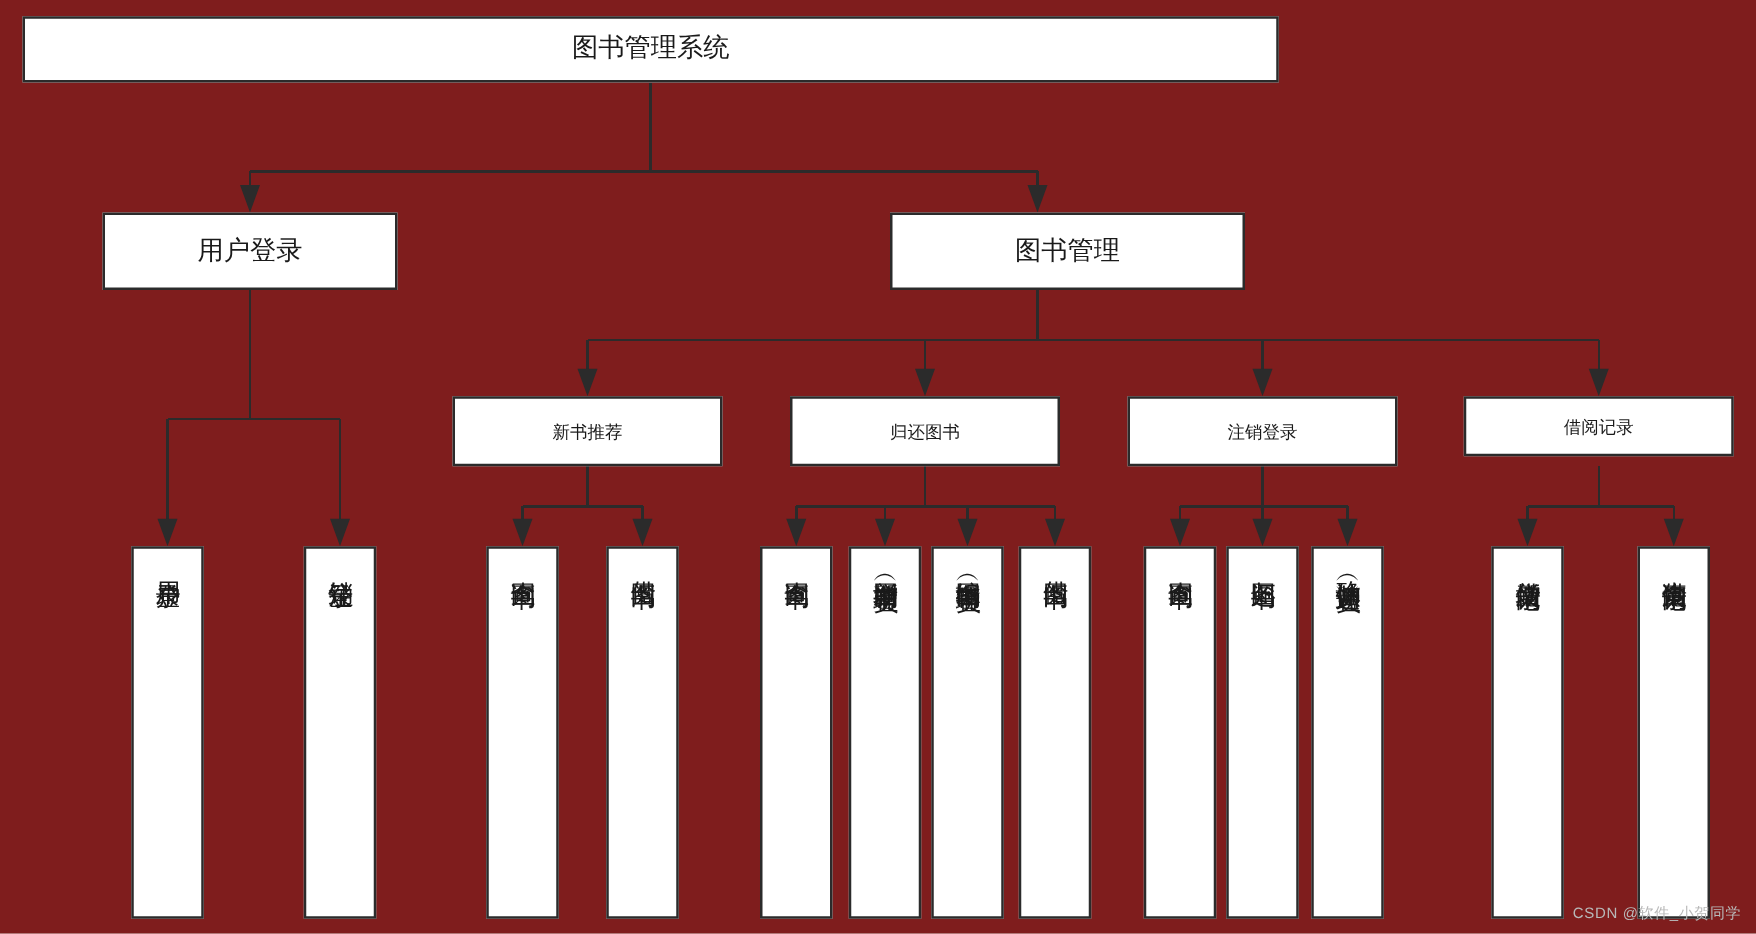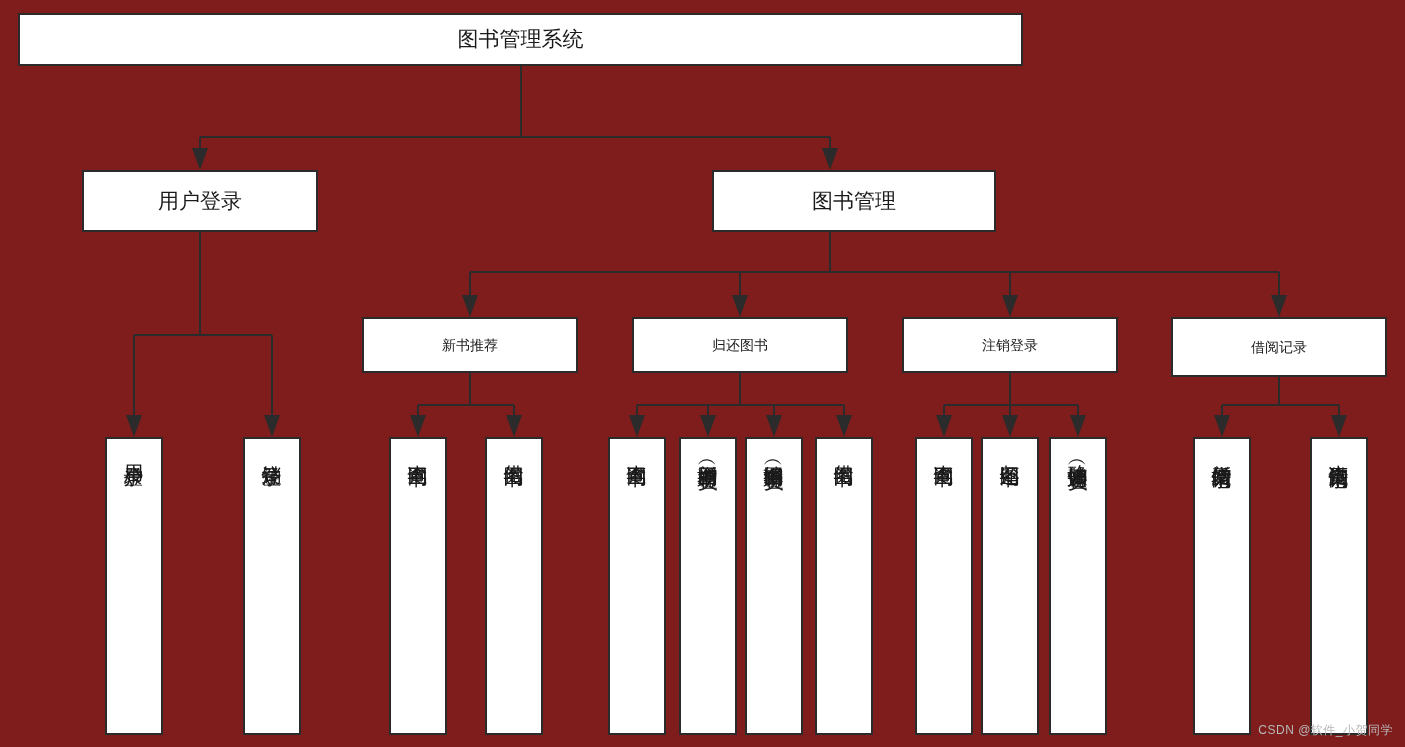--- a/index.html
+++ b/index.html
@@ -141,21 +141,21 @@
       </div>
       <div class="node level2" style="left: 362px; top: 317px; width: 216px; height: 56px; border-color: rgb(43, 43, 43); background: rgb(255, 255, 255); color: rgb(26, 26, 26);">
         <span class="node-label">新书推荐</span>
       </div>
       <div class="node level2" style="left: 632px; top: 317px; width: 216px; height: 56px; border-color: rgb(43, 43, 43); background: rgb(255, 255, 255); color: rgb(26, 26, 26);">
         <span class="node-label">归还图书</span>
       </div>
       <div class="node level2" style="left: 902px; top: 317px; width: 216px; height: 56px; border-color: rgb(43, 43, 43); background: rgb(255, 255, 255); color: rgb(26, 26, 26);">
         <span class="node-label">注销登录</span>
       </div>
-      <div class="node level2" style="left: 1171px; top: 317px; width: 216px; height: 60px; border-color: rgb(43, 43, 43); background: rgb(255, 255, 255); color: rgb(26, 26, 26);">
+      <div class="node level2" style="left: 1171px; top: 317px; width: 216px; height: 48px; border-color: rgb(43, 43, 43); background: rgb(255, 255, 255); color: rgb(26, 26, 26);">
         <span class="node-label">借阅记录</span>
       </div>
       <div class="node leaf" style="left: 105px; top: 437px; width: 58px; height: 298px; border-color: rgb(43, 43, 43); background: rgb(255, 255, 255); color: rgb(26, 26, 26);">
         <span class="node-label">用户登录</span>
       </div>
       <div class="node leaf" style="left: 243px; top: 437px; width: 58px; height: 298px; border-color: rgb(43, 43, 43); background: rgb(255, 255, 255); color: rgb(26, 26, 26);">
         <span class="node-label">注销登录</span>
       </div>
       <div class="node leaf" style="left: 389px; top: 437px; width: 58px; height: 298px; border-color: rgb(43, 43, 43); background: rgb(255, 255, 255); color: rgb(26, 26, 26);">
         <span class="node-label">查询图书</span>

